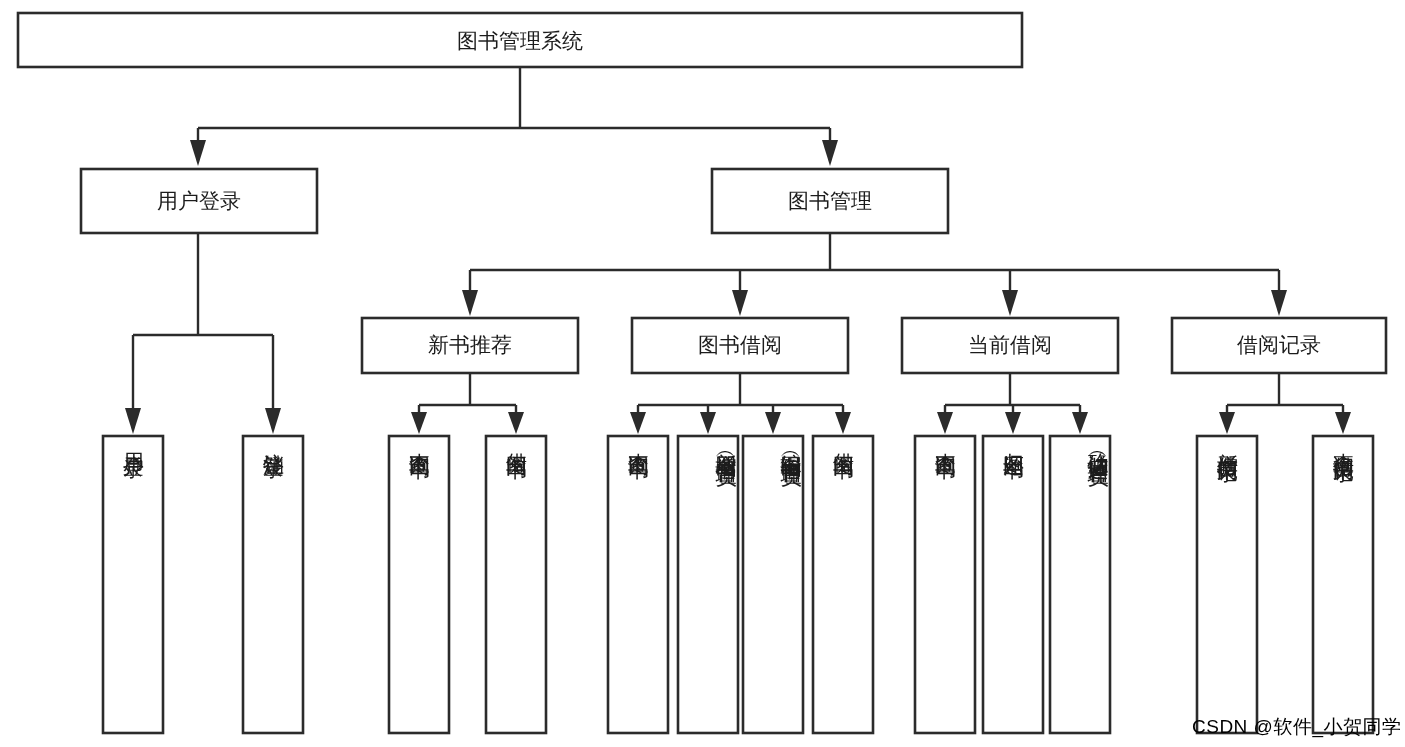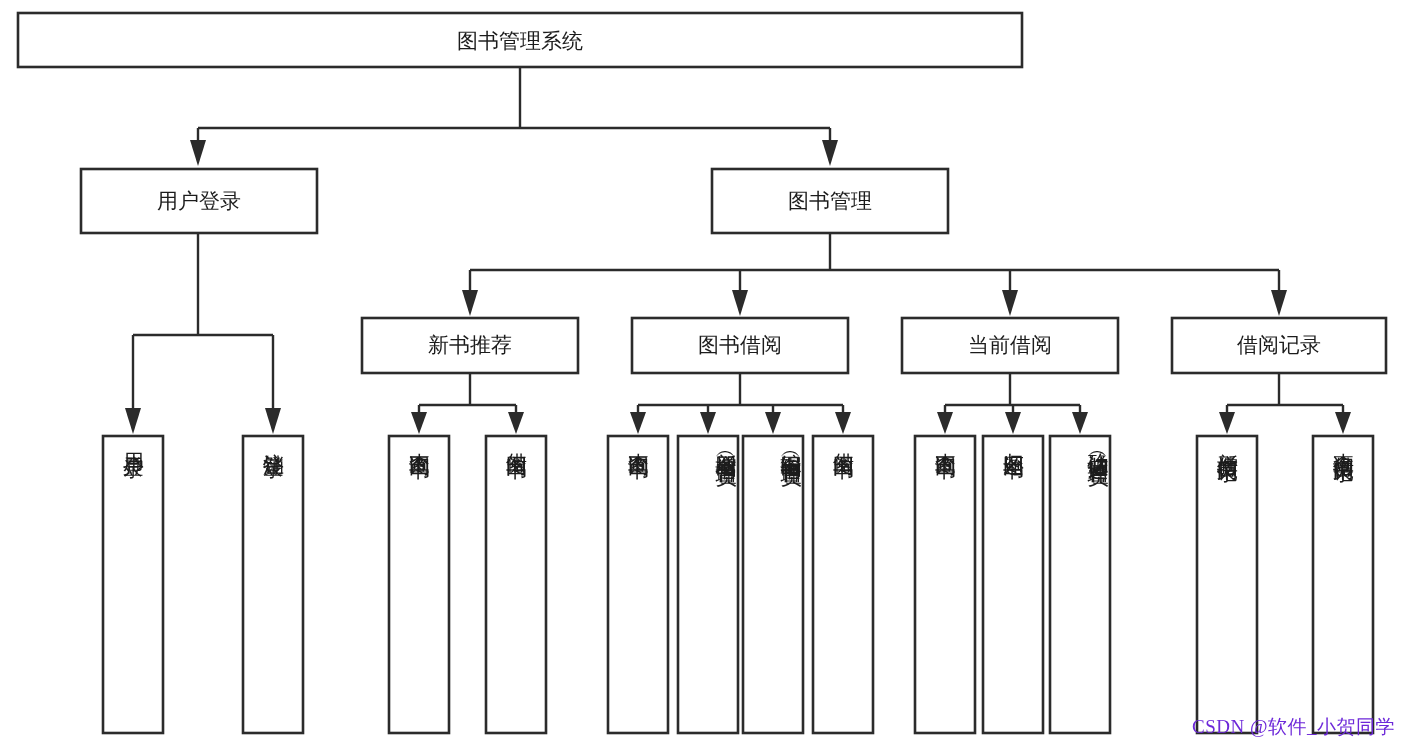--- a/index.html
+++ b/index.html
@@ -60,23 +60,23 @@
     letter-spacing: 2px;
     text-align: center;
     white-space: nowrap;
     pointer-events: none;
     display: flex;
     align-items: center;
     justify-content: flex-start;
   }
   .watermark {
     position: absolute;
-    font-family: Liberation Serif, serif;
+    font-family: Liberation Sans, sans-serif;
     font-size: 19px;
-    color: #6d28d9;
+    color: #000000;
     white-space: nowrap;
     letter-spacing: 0.5px;
   }
 </style>
 </head>
 <body>
 
 <div id="diagram-root">
 
   <svg class="flow" viewBox="0 0 1405 747">

